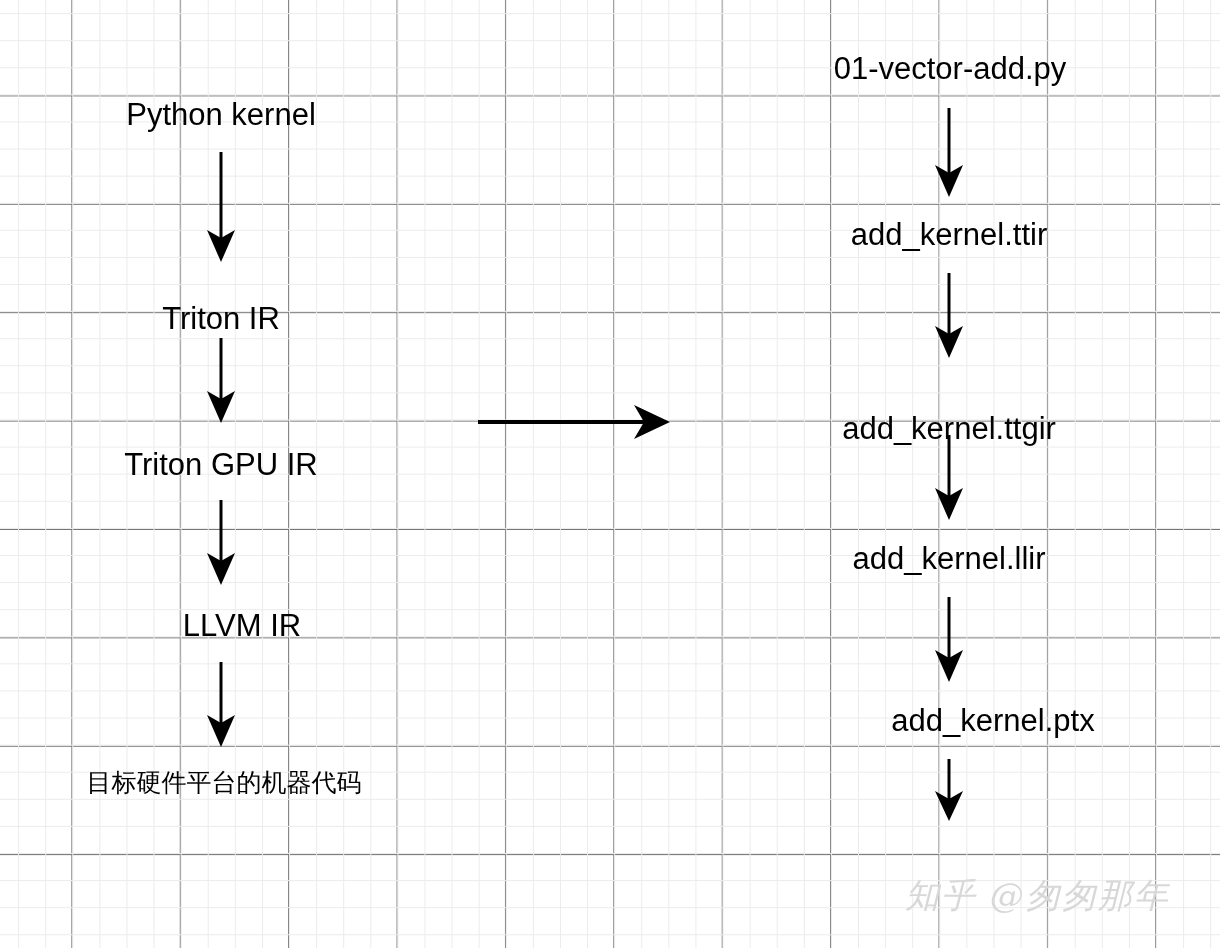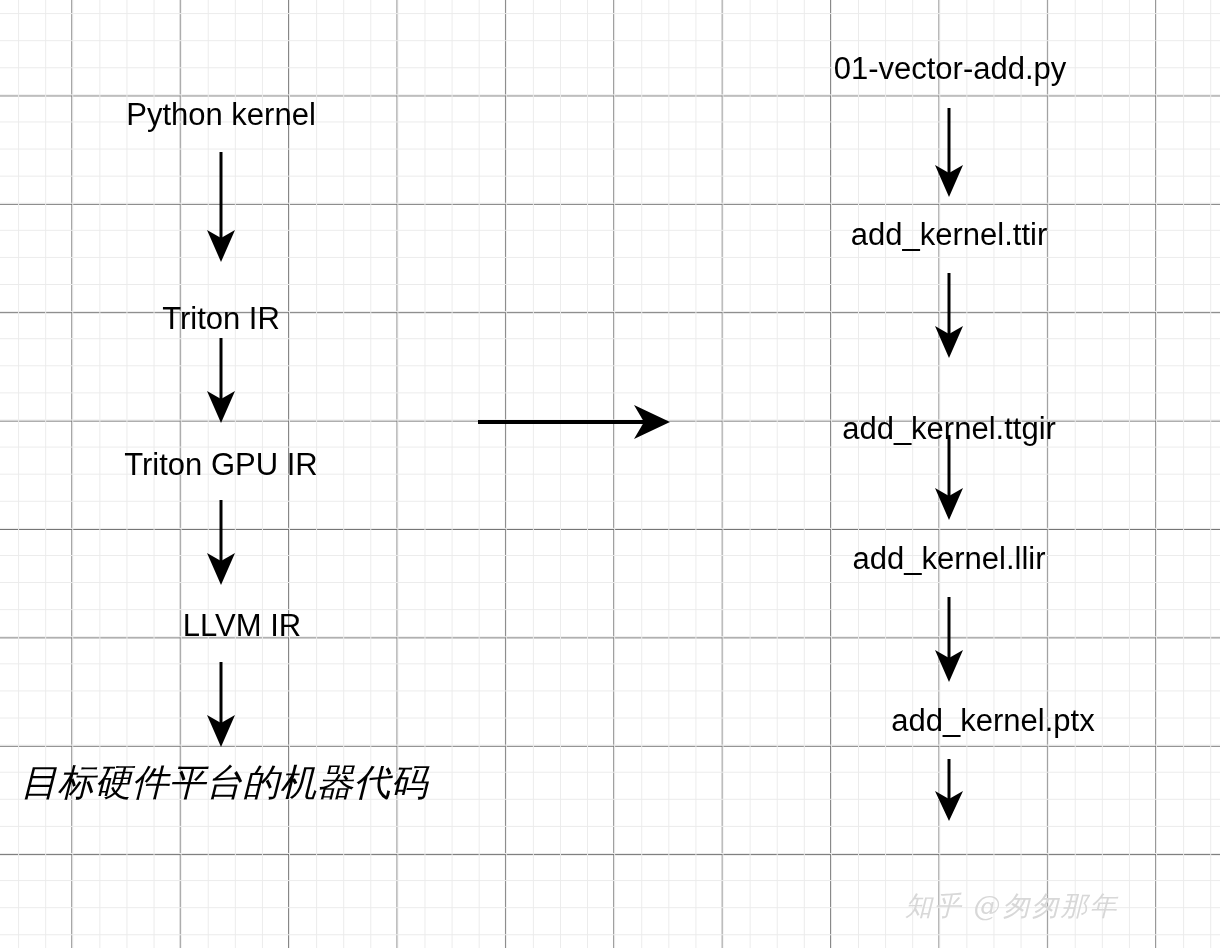--- a/index.html
+++ b/index.html
@@ -36,40 +36,38 @@
     font-family: Liberation Sans, sans-serif;
     font-size: 31px;
     line-height: 30px;
     white-space: nowrap;
     text-align: center;
     transform: translateX(-50%);
     letter-spacing: 0px;
   }
   .node-label.cjk {
     font-family: "DejaVu Sans", "Liberation Sans", sans-serif;
-    font-size: 37px;
-    font-style: italic;
+    font-size: 25px;
   }
   .arrow-v {
     position: absolute;
     transform: translateX(-50%);
   }
   .arrow-h {
     position: absolute;
   }
   .watermark {
     position: absolute;
     color: #d8d8d8;
     font-family: "DejaVu Serif", "Liberation Serif", serif;
     font-style: italic;
-    font-size: 27px;
+    font-size: 34px;
     white-space: nowrap;
     letter-spacing: 2px;
     user-select: none;
-    margin-top: 15px;
   }
 </style>
 </head>
 <body>
 
 <div id="canvas">
 
   <div class="node-label" style="left:221px; top:100px;">Python kernel</div>
   <div class="node-label" style="left:221px; top:304px;">Triton IR</div>
   <div class="node-label" style="left:221px; top:450px;">Triton GPU IR</div>

